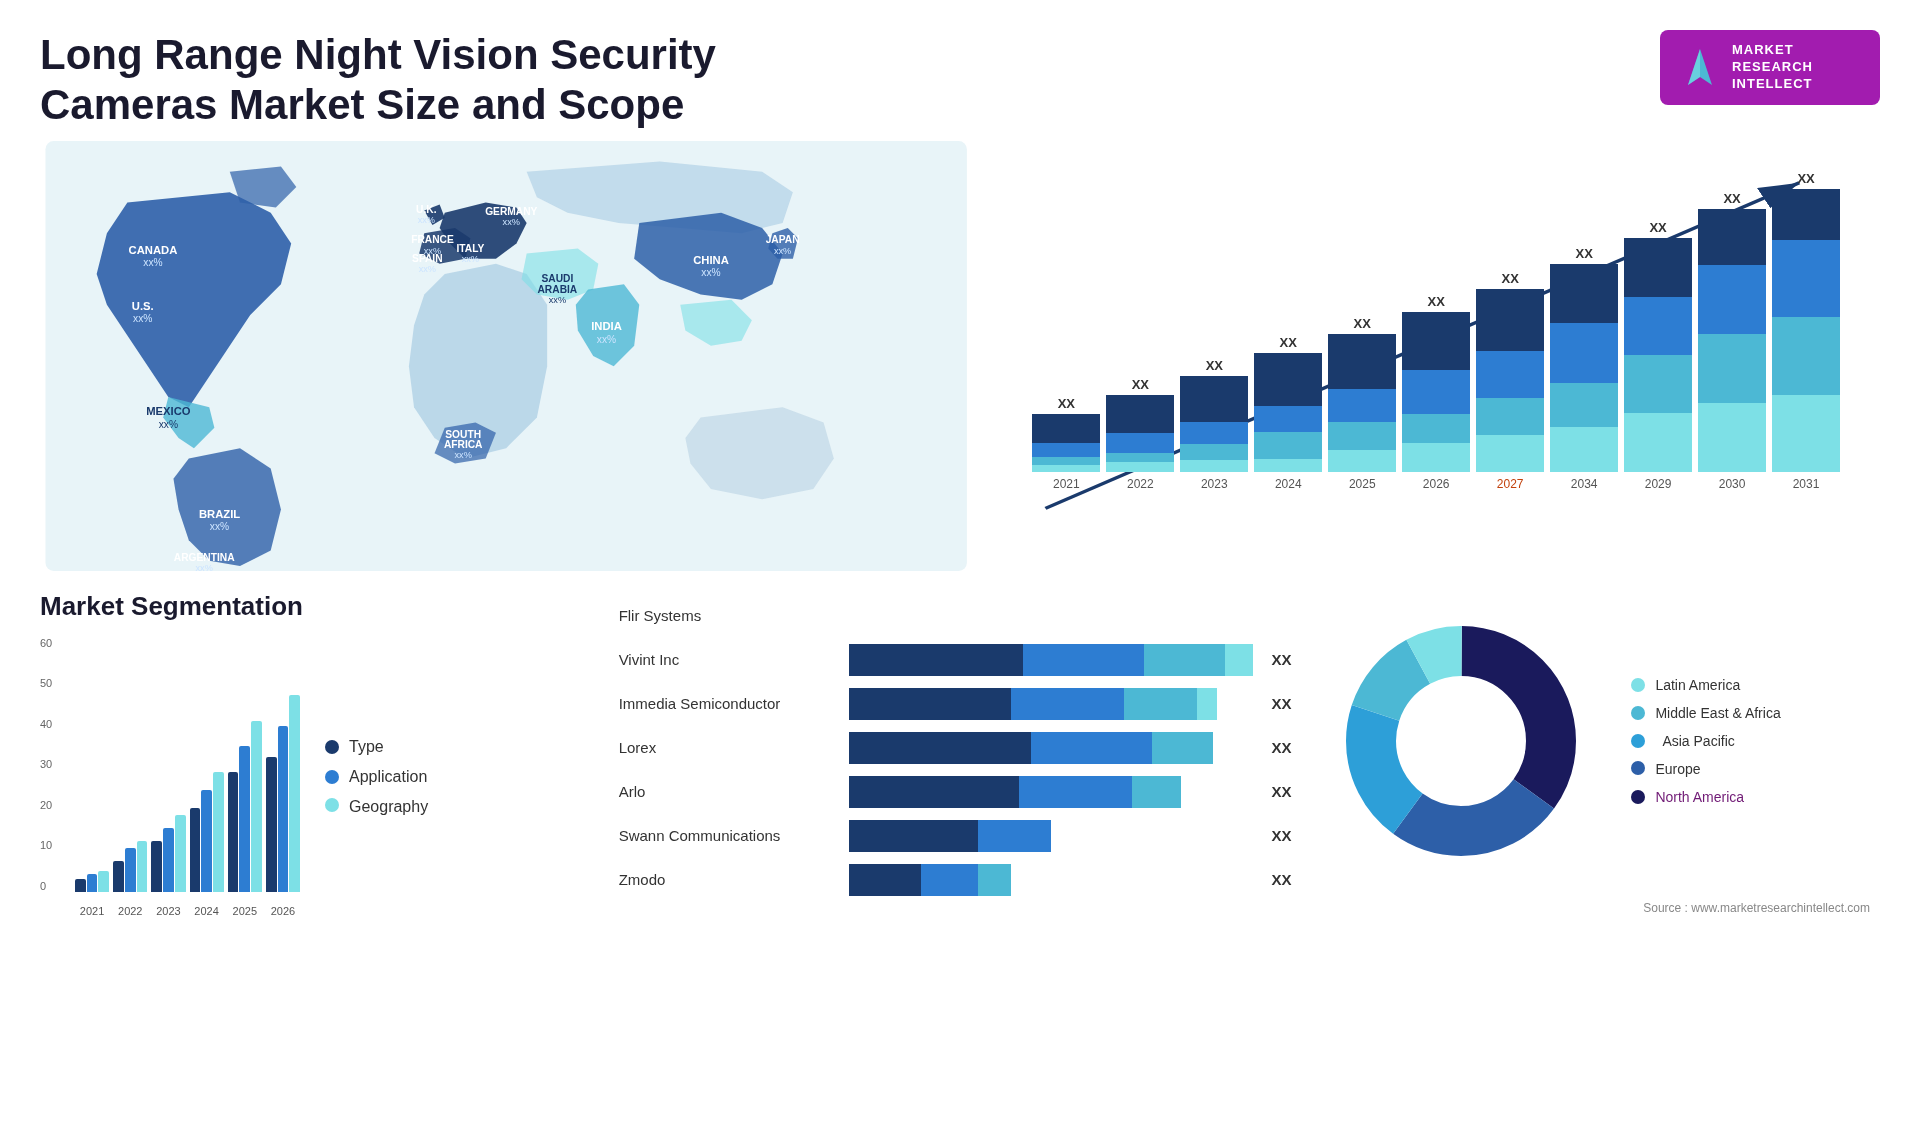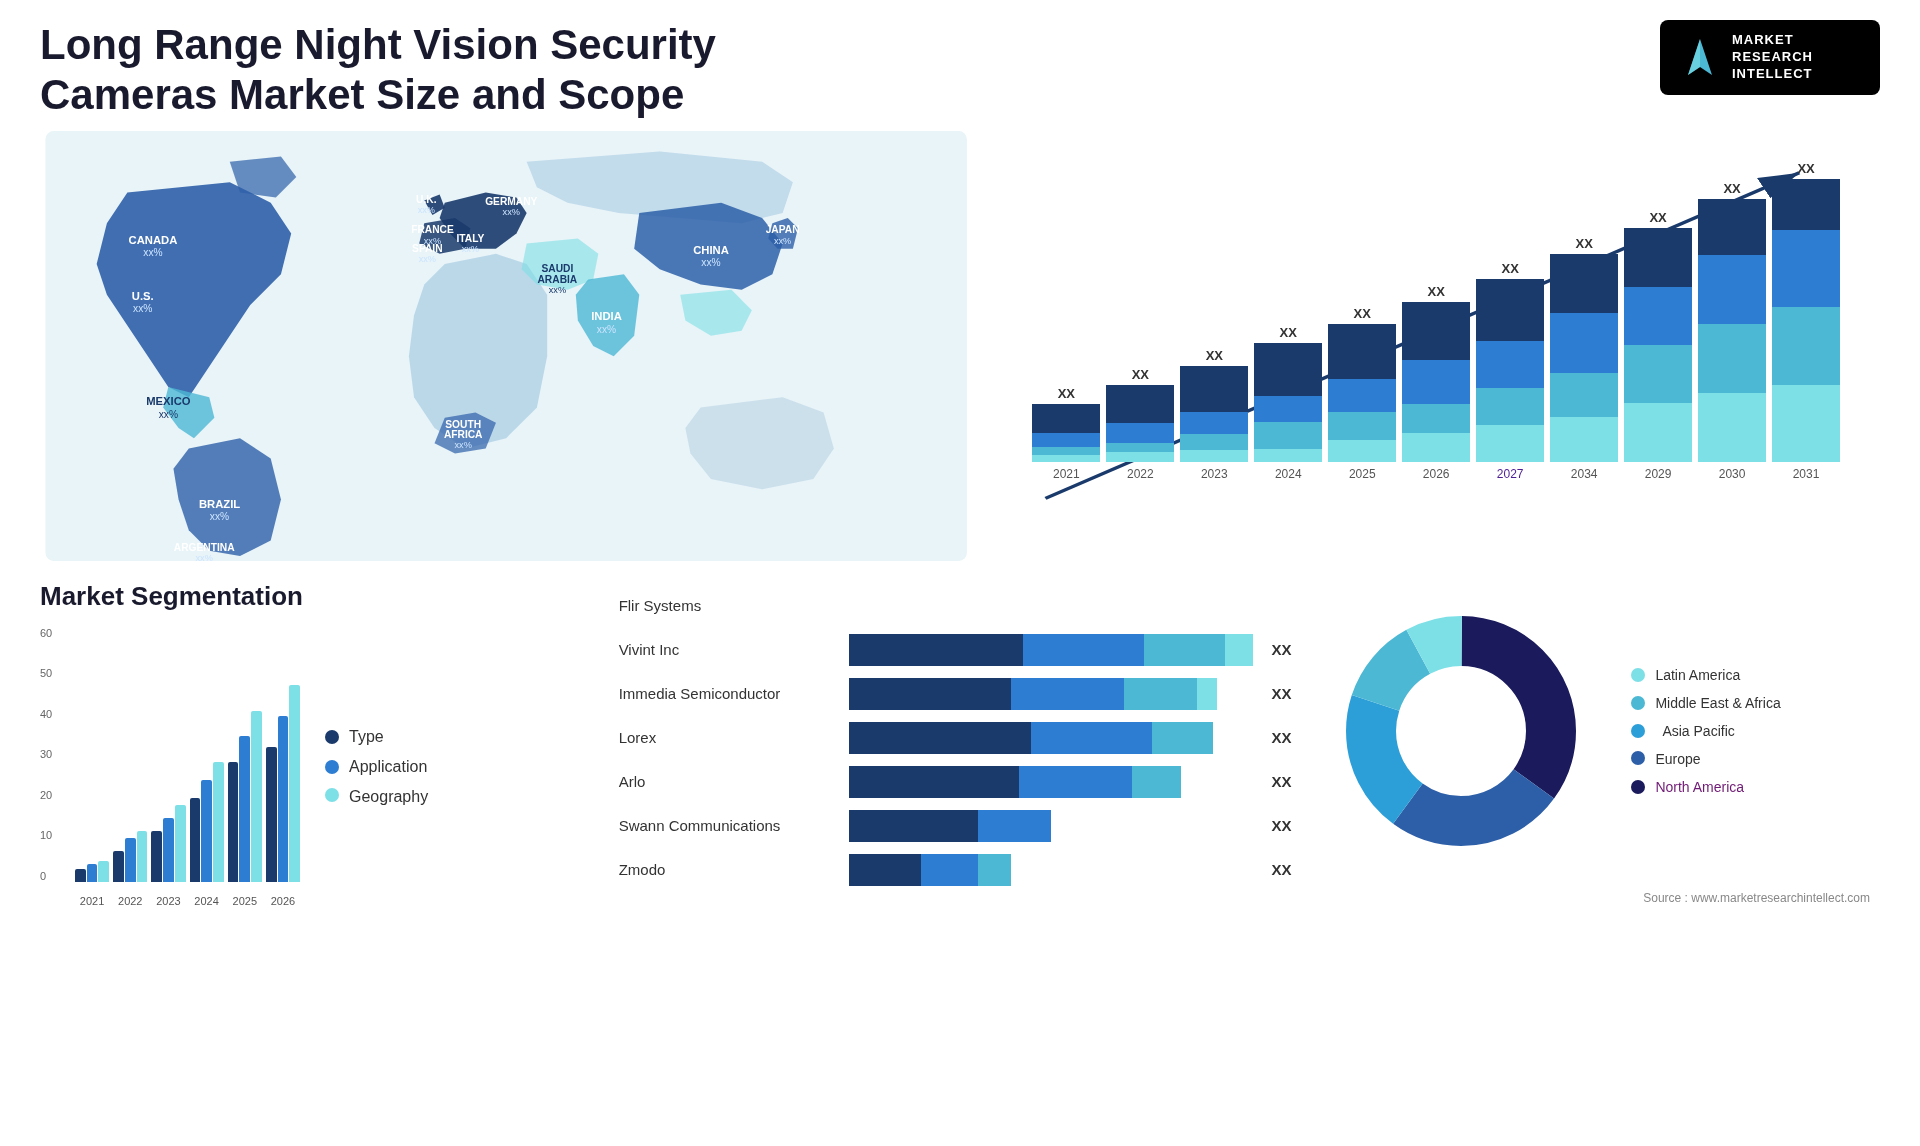--- a/index.html
+++ b/index.html
@@ -10,34 +10,34 @@
       font-family: 'Arial', sans-serif;
       overflow: hidden;
       position: relative;
     }
 
     
     .header {
       display: flex;
       justify-content: space-between;
       align-items: flex-start;
-      padding: 20px 40px 10px 40px;
+      padding: 30px 40px 10px 40px;
     }
     .main-title {
       font-size: 42px;
       font-weight: 700;
       color: #1a1a2e;
       line-height: 1.2;
       max-width: 800px;
     }
     .logo-area {
       display: flex;
       align-items: center;
       gap: 12px;
-      background: #000000;
+      background: #a21caf;
       padding: 12px 20px;
       border-radius: 8px;
       min-width: 220px;
     }
     .logo-icon {
       width: 40px;
       height: 40px;
     }
     .logo-text {
       color: white;
@@ -320,21 +320,21 @@
           <span style="font-size:12px;color:#555;margin-top:5px">2026</span>
         </div>
         <div style="flex:1;display:flex;flex-direction:column;align-items:center;height:100%;justify-content:flex-end">
           <span style="font-size:13px;font-weight:700;color:#333;margin-bottom:3px">XX</span>
           <div style="width:100%;height:57%;display:flex;flex-direction:column">
             <div style="flex:2;background:#1a3a6c"></div>
             <div style="flex:1.5;background:#2d7dd2"></div>
             <div style="flex:1.2;background:#4cb8d4"></div>
             <div style="flex:1.2;background:#7de0e6"></div>
           </div>
-          <span style="font-size:12px;color:#4c1d95;margin-top:5px">2027</span>
+          <span style="font-size:12px;color:#c2410c;margin-top:5px">2027</span>
         </div>
         <div style="flex:1;display:flex;flex-direction:column;align-items:center;height:100%;justify-content:flex-end">
           <span style="font-size:13px;font-weight:700;color:#333;margin-bottom:3px">XX</span>
           <div style="width:100%;height:65%;display:flex;flex-direction:column">
             <div style="flex:2;background:#1a3a6c"></div>
             <div style="flex:2;background:#2d7dd2"></div>
             <div style="flex:1.5;background:#4cb8d4"></div>
             <div style="flex:1.5;background:#7de0e6"></div>
           </div>
           <span style="font-size:12px;color:#555;margin-top:5px">2034</span>

